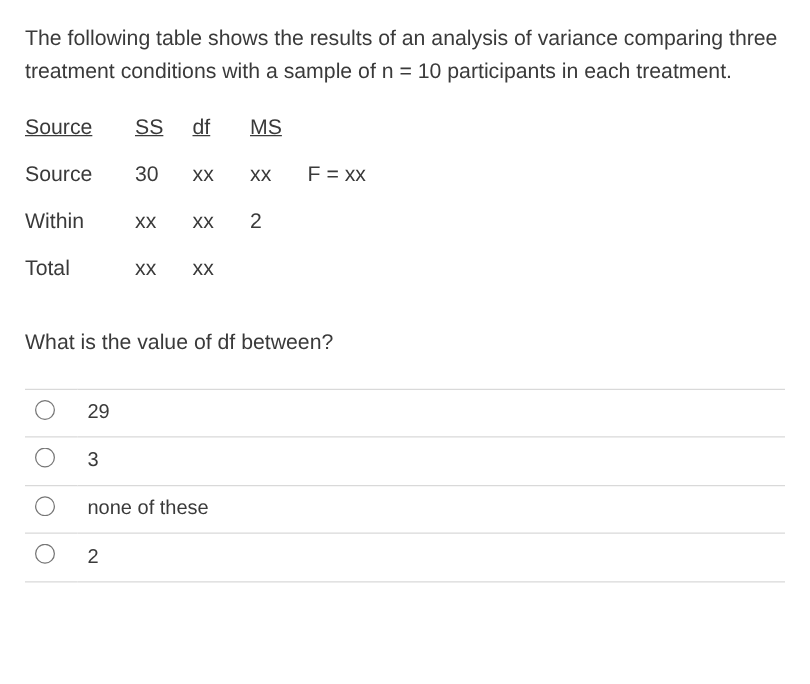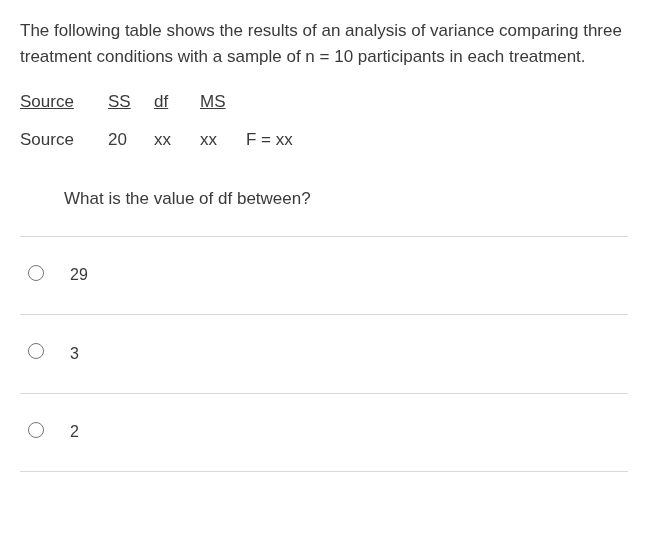--- a/index.html
+++ b/index.html
@@ -26,29 +26,28 @@
   }
   .anova-table th {
     text-decoration: underline;
   }
   .anova-header-source { min-width: 74px; }
   .anova-header-ss { min-width: 32px; }
   .anova-header-df { min-width: 32px; }
   .anova-header-ms { min-width: 32px; }
   .question-text {
     margin-bottom: 24px;
-    margin-left: 44px;
   }
   .options {
     border-collapse: collapse;
     width: 100%;
   }
   .option-row td {
     border-top: 1px solid #d9d9d9;
-    padding: 26px 8px;
+    padding: 6px 8px;
     vertical-align: middle;
   }
   .option-row:last-child td {
     border-bottom: 1px solid #d9d9d9;
   }
   .radio-cell { width: 26px; }
   input[type="radio"] {
     width: 16px;
     height: 16px;
     margin: 0;
@@ -66,38 +65,56 @@
   <tbody>
       <tr>
     <th class="anova-header-source">Source</th>
     <th class="anova-header-ss">SS</th>
     <th class="anova-header-df">df</th>
     <th class="anova-header-ms">MS</th>
     <th></th>
   </tr>
   <tr>
     <td>Source</td>
-    <td>20</td>
+    <td>30</td>
     <td>xx</td>
     <td>xx</td>
     <td>F = xx</td>
+  </tr>
+  <tr>
+    <td>Within</td>
+    <td>xx</td>
+    <td>xx</td>
+    <td>2</td>
+    <td></td>
+  </tr>
+  <tr>
+    <td>Total</td>
+    <td>xx</td>
+    <td>xx</td>
+    <td></td>
+    <td></td>
   </tr>
 </tbody>
   </table>
 
 <div class="question-text">What is the value of df between?</div>
 
 <table class="options">
   <tbody>
       <tr class="option-row">
     <td class="radio-cell"><input type="radio" name="q" style=""></td>
     <td class="option-label">29</td>
   </tr>
   <tr class="option-row">
     <td class="radio-cell"><input type="radio" name="q" style=""></td>
     <td class="option-label">3</td>
   </tr>
   <tr class="option-row">
     <td class="radio-cell"><input type="radio" name="q" style=""></td>
+    <td class="option-label">none of these</td>
+  </tr>
+  <tr class="option-row">
+    <td class="radio-cell"><input type="radio" name="q" style=""></td>
     <td class="option-label">2</td>
   </tr>
 </tbody>
   </table>
 
 </body></html>

